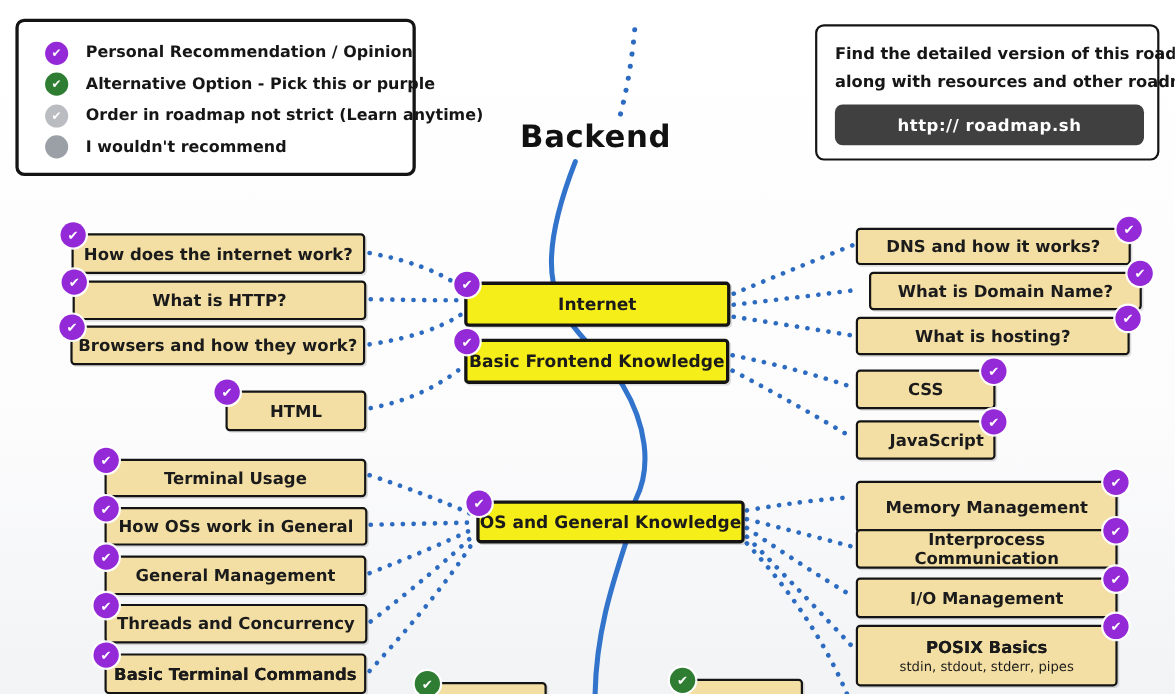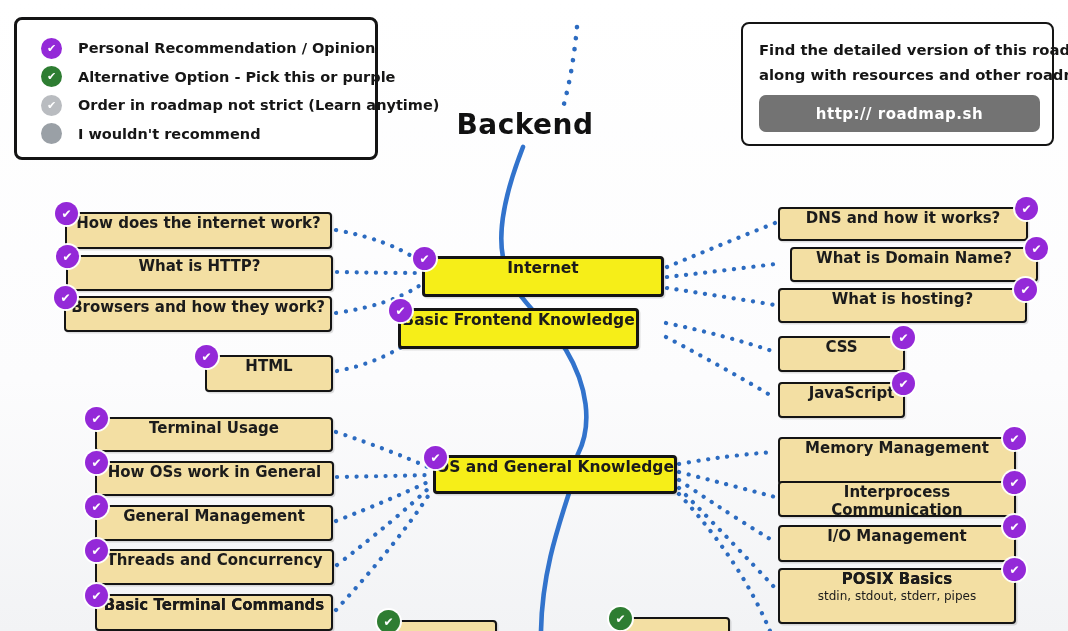--- a/index.html
+++ b/index.html
@@ -7,21 +7,21 @@
   body { font-family: "DejaVu Sans", "Liberation Sans", sans-serif; }
   .canvas {
     position: relative; width: 1068px; height: 631px; overflow: hidden;
     background: linear-gradient(180deg, #ffffff 0%, #fcfcfd 60%, #f2f3f5 100%);
   }
   svg.wires { position:absolute; left:0; top:0; z-index:0; }
 
   
   .node {
     position: absolute; z-index: 2;
-    display: flex; flex-direction: column; align-items: center; justify-content: flex-start;
+    display: flex; flex-direction: column; align-items: center; justify-content: center;
     border: 2.5px solid #141414; border-radius: 4px;
     background: #f3dfa3;
     box-shadow: 1.5px 1.5px 0 rgba(0,0,0,0.12);
     color: #1b1b1b; font-weight: 700; font-size: 15px; text-align: center;
     cursor: pointer;
   }
   .node.yellow { background: #f6ee18; border-width: 3px; font-size: 15.5px; }
   .node .node-sub { font-weight: 400; font-size: 12px; margin-top: 1px; }
   .node.heavy .node-label { text-shadow: 0 0 0.6px #1b1b1b; }
 
@@ -57,28 +57,28 @@
 
   
   .info-card {
     position: absolute; left: 741px; top: 22px; width: 313px; height: 124px; z-index: 2;
     background: #ffffff; border: 2.5px solid #141414; border-radius: 8px;
     padding: 13px 16px 12px 16px;
   }
   .info-line { font-size: 14.8px; font-weight: 600; color: #161616; line-height: 25px; white-space: nowrap; }
   .info-button {
     margin-top: 8px; width: 281px; height: 37px; border-radius: 7px;
-    background: #737373; color: #ffffff;
+    background: #404040; color: #ffffff;
     display: flex; align-items: center; justify-content: center;
     font-size: 15px; font-weight: 700; letter-spacing: 0.5px; cursor: pointer;
   }
 
   .page-title {
     position: absolute; left: 440px; top: 108px; width: 170px; z-index: 2;
-    text-align: center; font-size: 28px; font-weight: 700; color: #111111;
+    text-align: right; font-size: 28px; font-weight: 700; color: #111111;
     letter-spacing: 0.5px;
   }
 </style>
 </head>
 <body>
 
 <div class="canvas">
 
   <svg class="wires" width="1068" height="631" viewBox="0 0 1068 631">
 
@@ -149,21 +149,21 @@
   </div>
   <div class="node" style="left:205px; top:355px; width:128px; height:37px;">
     <span class="badge purple tl"></span>
     <span class="node-label">HTML</span>
   </div>
 
   <div class="node yellow" style="left:422px; top:256px; width:242px; height:41px;">
     <span class="badge purple tl"></span>
     <span class="node-label">Internet</span>
   </div>
-  <div class="node yellow" style="left:398px; top:308px; width:241px; height:41px;">
+  <div class="node yellow" style="left:422px; top:308px; width:241px; height:41px;">
     <span class="badge purple tl"></span>
     <span class="node-label">Basic Frontend Knowledge</span>
   </div>
   <div class="node yellow" style="left:433px; top:455px; width:244px; height:39px;">
     <span class="badge purple tl"></span>
     <span class="node-label">OS and General Knowledge</span>
   </div>
 
   <div class="node" style="left:778px; top:207px; width:250px; height:34px;">
     <span class="badge purple tr"></span>

